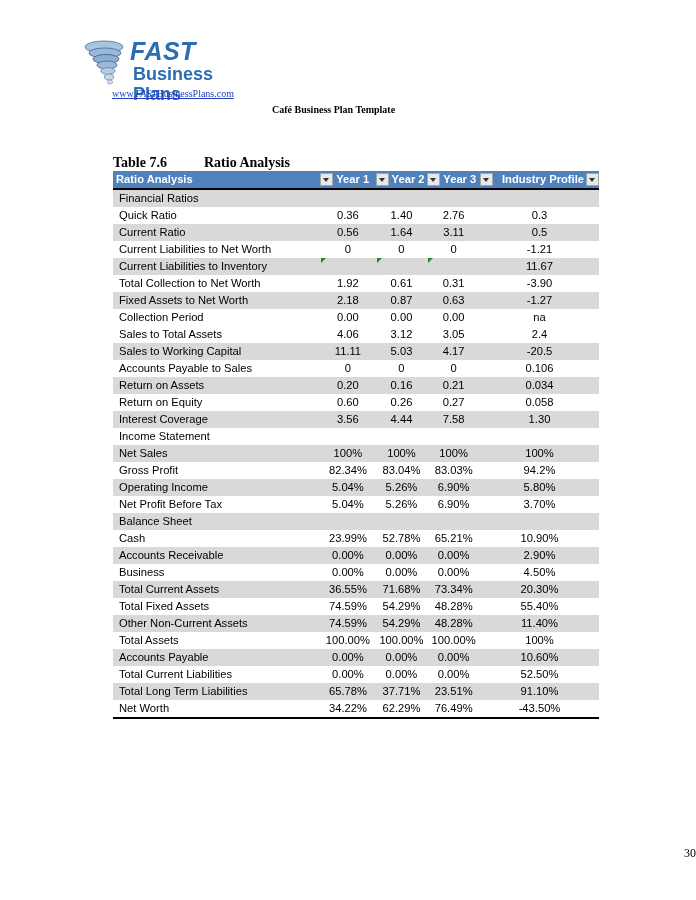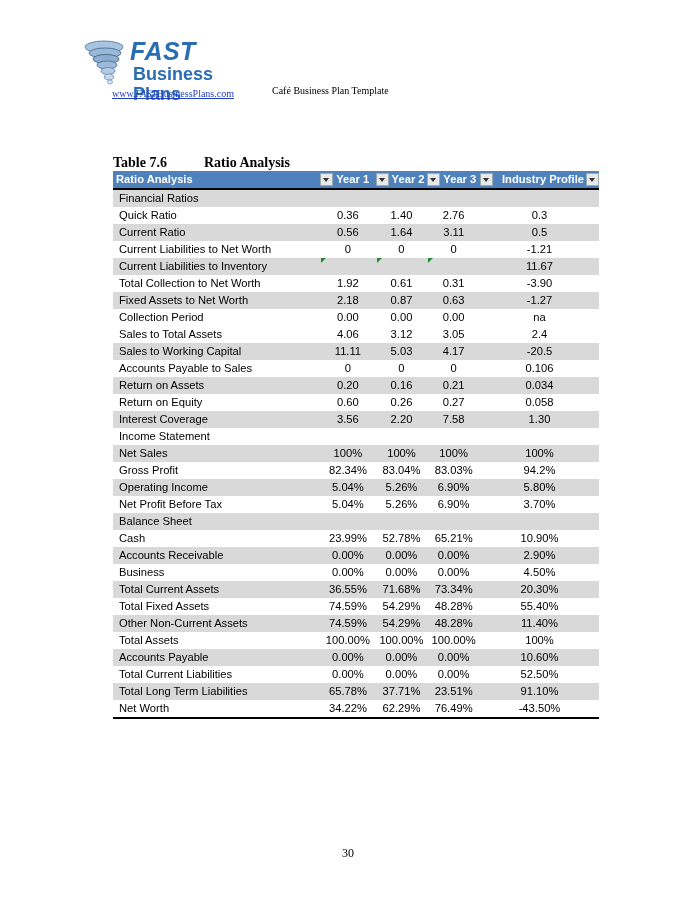--- a/index.html
+++ b/index.html
@@ -3,36 +3,36 @@
 <meta charset="utf-8">
 <style>
   html, body { margin:0; padding:0; background:#fff; }
   body { width:696px; height:900px; position:relative; overflow:hidden; font-family:"Liberation Serif", serif; color:#000; }
   .logo { position:absolute; left:84px; top:38px; width:180px; height:50px; }
   .logo .tornado { position:absolute; left:0; top:2px; width:44px; height:46px; }
   .logo .fast { position:absolute; left:46px; top:0px; font-family:"Liberation Sans", sans-serif; font-weight:bold; font-style:italic; font-size:25px; color:#2a6db2; line-height:26px; letter-spacing:0.5px; }
   .logo .bp { position:absolute; left:49px; top:26px; font-family:"Liberation Sans", sans-serif; font-weight:bold; font-size:18px; color:#2a6db2; line-height:20px; }
   .site-link { position:absolute; left:112px; top:88px; font-size:10px; color:#1f3fbf; text-decoration:underline; }
   .site-link i { font-style:italic; }
-  .doc-title { position:absolute; left:272px; top:85px; font-size:10px; font-weight:normal; }
+  .doc-title { position:absolute; left:272px; top:104px; font-size:10px; font-weight:bold; }
   .table-caption { position:absolute; left:113px; top:155px; font-size:14px; font-weight:bold; }
   .table-caption .num { display:inline-block; width:91px; }
   .tbl { position:absolute; left:113px; top:171px; width:486px; border-collapse:collapse; font-family:"Liberation Sans", sans-serif; font-size:11.2px; }
   .tbl td, .tbl th { height:17px; padding:0; line-height:17px; white-space:nowrap; }
   .tbl thead tr { background:#4f81bd; color:#fff; }
   .tbl thead th { font-weight:bold; text-align:left; border-bottom:2px solid #000; position:relative; }
   .tbl th .dd { display:inline-block; width:11px; height:11px; background:#e8e8e8; border:1px solid #9aa; vertical-align:middle; margin-right:3px; position:relative; top:-1px; }
   .tbl th .dd:after { content:""; position:absolute; left:2px; top:4px; border-left:3.5px solid transparent; border-right:3.5px solid transparent; border-top:4px solid #333; }
   .tbl tr.shade { background:#d9d9d9; }
   .tbl td.lbl { padding-left:6px; }
   .tbl td.num { text-align:center; }
   .tbl tbody tr.last td { border-bottom:2px solid #000; }
   .flag { position:relative; }
   .flag:before { content:""; position:absolute; left:1px; top:0; border-top:5px solid #1d8a2f; border-right:5px solid transparent; }
-  .page-num { position:absolute; left:0; width:696px; top:846px; text-align:center; font-size:12px; }
+  .page-num { position:absolute; left:0; width:696px; top:846px; text-align:right; font-size:12px; }
 </style>
 </head>
 <body>
 
 <div class="logo">
   <svg class="tornado" viewBox="0 0 44 46">
     <ellipse cx="20" cy="7" rx="19" ry="6" fill="#a9c4de" stroke="#5d86b3" stroke-width="1"></ellipse>
     <ellipse cx="21" cy="13" rx="16" ry="5" fill="#9bb8d6" stroke="#4f79a6" stroke-width="1"></ellipse>
     <ellipse cx="22" cy="19" rx="13" ry="4.5" fill="#8daed0" stroke="#476f9b" stroke-width="1"></ellipse>
     <ellipse cx="23" cy="25" rx="10" ry="4" fill="#9fbad8" stroke="#4f79a6" stroke-width="1"></ellipse>
@@ -154,21 +154,21 @@
       <tr>
         <td class="lbl">Return on Equity</td>
         <td class="num">0.60</td>
         <td class="num">0.26</td>
         <td class="num">0.27</td>
         <td class="num">0.058</td>
       </tr>
       <tr class="shade">
         <td class="lbl">Interest Coverage</td>
         <td class="num">3.56</td>
-        <td class="num">2.20</td>
+        <td class="num">4.44</td>
         <td class="num">7.58</td>
         <td class="num">1.30</td>
       </tr>
       <tr>
         <td class="lbl">Income Statement</td>
         <td class="num"></td>
         <td class="num"></td>
         <td class="num"></td>
         <td class="num"></td>
       </tr>

